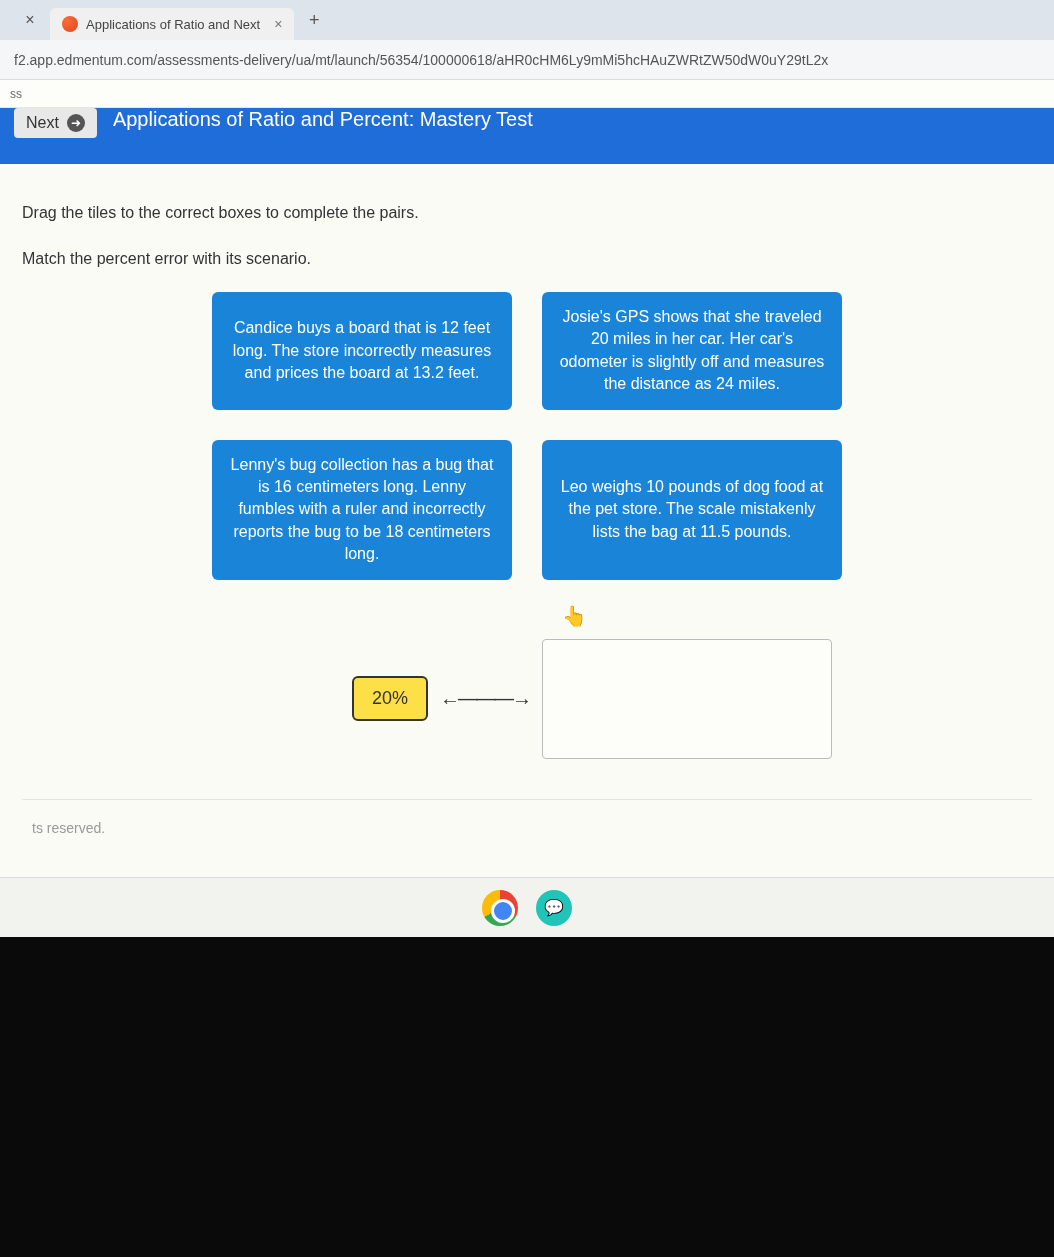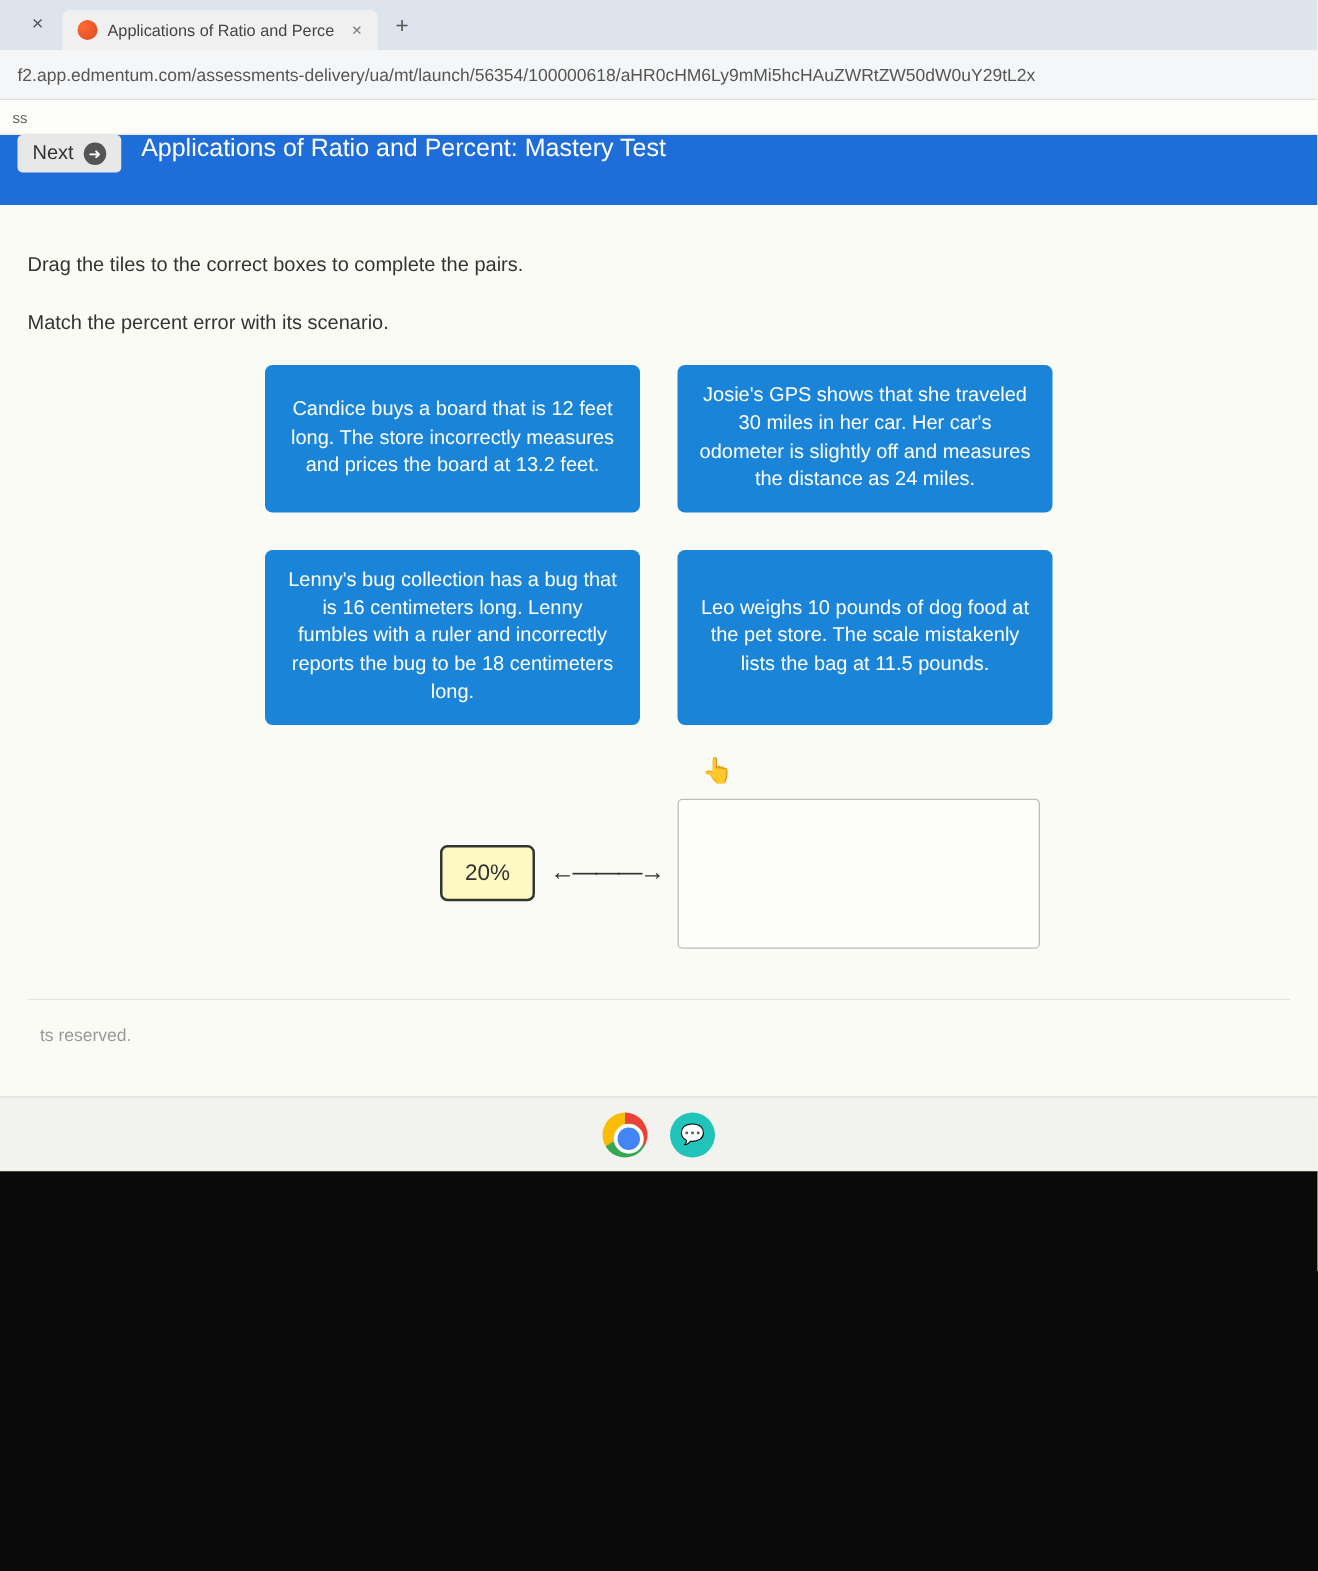--- a/index.html
+++ b/index.html
@@ -150,21 +150,21 @@
       gap: 12px;
       margin-top: 20px;
       margin-left: 130px;
     }
     .percent-box {
       border: 2px solid #333;
       border-radius: 6px;
       padding: 10px 18px;
       font-size: 18px;
       color: #333;
-      background: #fef9c3;
+      background: #fde047;
     }
     .arrow-lr {
       font-size: 20px;
       color: #333;
       letter-spacing: -2px;
     }
     .drop-target {
       width: 290px;
       height: 120px;
       border: 1px solid #bbb;
@@ -229,21 +229,21 @@
   </style>
 </head>
 <body>
 
 <div class="browser-chrome">
   <div class="tab-prev">
     <span>×</span>
   </div>
   <div class="tab">
     <div class="tab-favicon"></div>
-    <span>Applications of Ratio and Perce</span>
+    <span>Applications of Ratio and Next</span>
     <span class="tab-close">×</span>
   </div>
   <div class="new-tab">
     <span>+</span>
   </div>
 </div>
 
 <div class="url-bar">
   <span>f2.app.edmentum.com/assessments-delivery/ua/mt/launch/56354/100000618/aHR0cHM6Ly9mMi5hcHAuZWRtZW50dW0uY29tL2x</span>
 </div>
@@ -259,21 +259,21 @@
   </div>
   <div class="header-title">Applications of Ratio and Percent: Mastery Test</div>
 </div>
 
 <div class="content">
   <div class="instruction1">Drag the tiles to the correct boxes to complete the pairs.</div>
   <div class="instruction2">Match the percent error with its scenario.</div>
 
   <div class="tiles-grid">
     <div class="tile">Candice buys a board that is 12 feet long. The store incorrectly measures and prices the board at 13.2 feet.</div>
-    <div class="tile">Josie's GPS shows that she traveled 30 miles in her car. Her car's odometer is slightly off and measures the distance as 24 miles.</div>
+    <div class="tile">Josie's GPS shows that she traveled 20 miles in her car. Her car's odometer is slightly off and measures the distance as 24 miles.</div>
     <div class="tile">Lenny's bug collection has a bug that is 16 centimeters long. Lenny fumbles with a ruler and incorrectly reports the bug to be 18 centimeters long.</div>
     <div class="tile">Leo weighs 10 pounds of dog food at the pet store. The scale mistakenly lists the bag at 11.5 pounds.</div>
   </div>
   <div class="cursor-hand">👆</div>
 
   <div class="answer-row">
     <div class="percent-box">20%</div>
     <div class="arrow-lr">←———→</div>
     <div class="drop-target"></div>
   </div>

